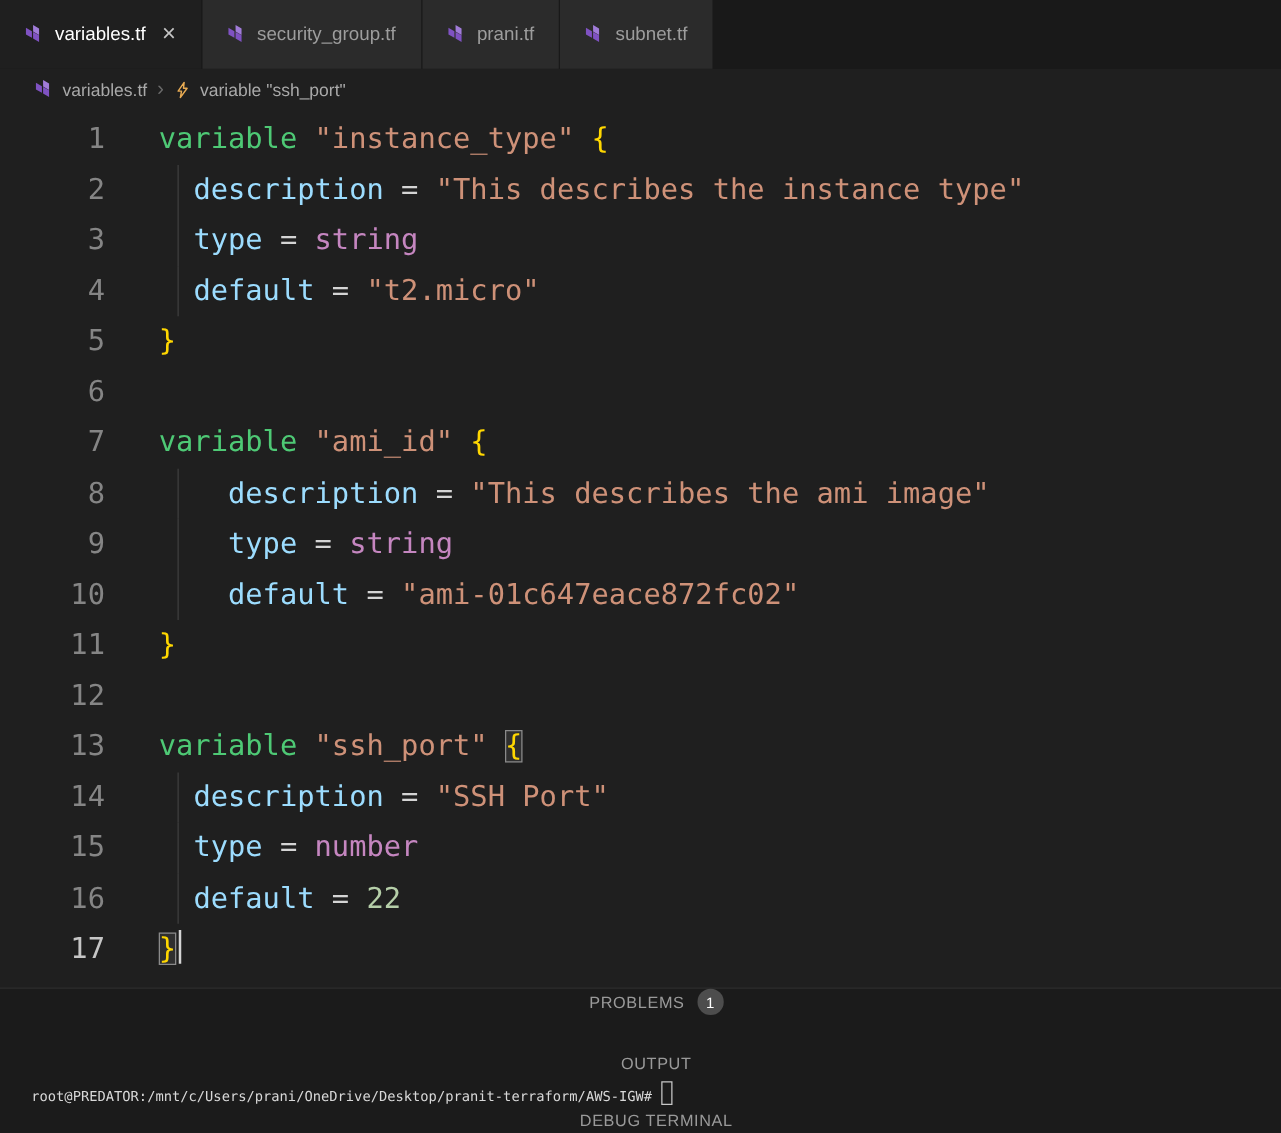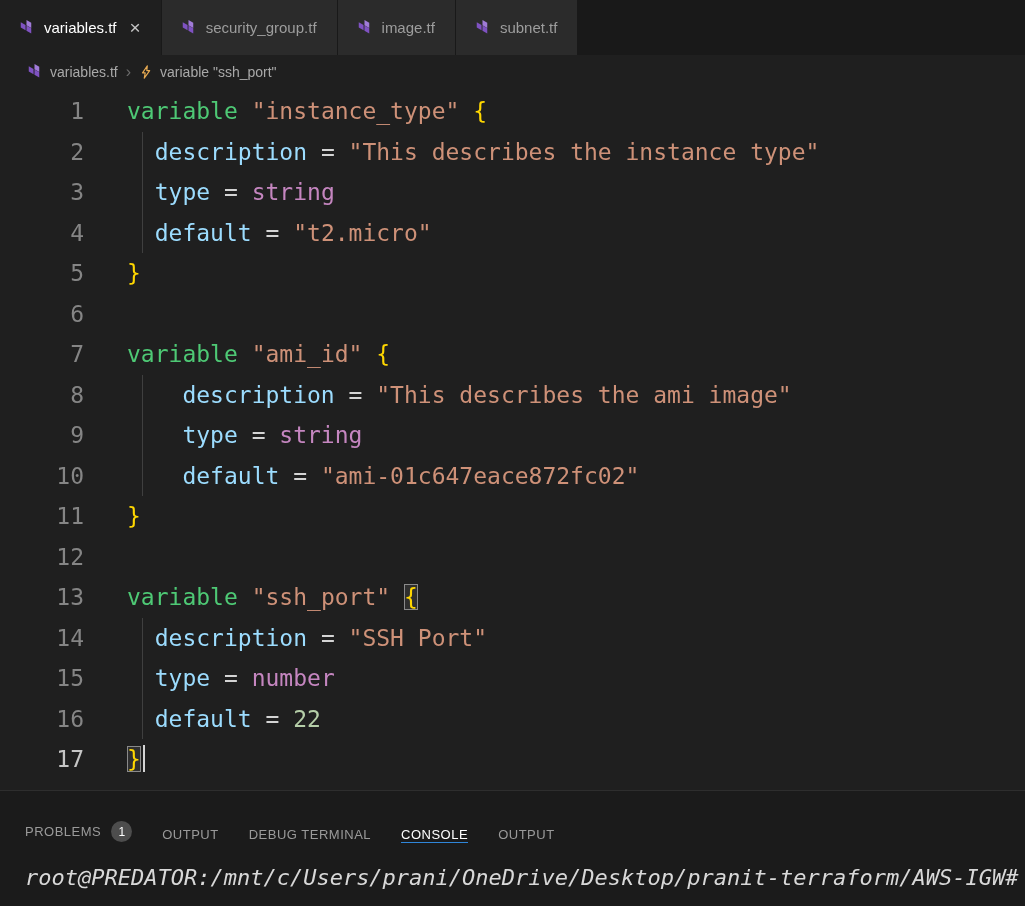--- a/index.html
+++ b/index.html
@@ -51,34 +51,34 @@
   .tok-num  { color: var(--num); }
   .tok-br   { color: var(--brace); }
   .tok-pl   { color: var(--op); }
   .tok-brm  { outline: 1px solid #8a8a8a; outline-offset: -1px; background: rgba(120,120,120,.18); }
   .cursor   { display: inline-block; width: 2px; height: 27px; background: #d4d4d4;
               vertical-align: -5px; margin-left: 2px; }
 
   
   .panel { height: 116px; border-top: 1px solid #2e2e2e; background: var(--panel_bg); }
   .panel-tabs {
-    height: 52px; display: flex; align-items: flex-end; gap: 30px;
-    padding-left: 25px; font-size: 13px; letter-spacing: .5px; color: var(--panel_fg);
+    height: 52px; display: flex; align-items: center; gap: 30px;
+    padding-left: 25px; font-size: 13px; letter-spacing: .5px; color: var(--panel_fg); flex-direction: column;
   }
   .panel-tab { display: flex; align-items: center; border-bottom: 1px solid transparent; cursor: pointer; }
   .panel-tab.active { color: var(--panel_active_fg); border-bottom-color: var(--underline); }
   .badge {
     margin-left: 10px; width: 21px; height: 21px; border-radius: 50%;
     background: var(--badge_bg); color: #fff; font-size: 12px; letter-spacing: 0;
     display: inline-flex; align-items: center; justify-content: center;
   }
   .terminal {
     padding: 22px 0 0 25px;
     font-family: "DejaVu Sans Mono", "Liberation Mono", monospace;
-    font-size: 22px; color: var(--terminal_fg); white-space: pre; font-style: italic;
+    font-size: 11px; color: var(--terminal_fg); white-space: pre;
   }
   .term-cursor {
     display: inline-block; width: 9px; height: 19px;
     border: 1px solid #c8c8c8; margin-left: 7px; vertical-align: -3px;
   }
 </style>
 </head>
 <body>
 
 <div class="window">
@@ -106,21 +106,21 @@
         <span class="tab-label">security_group.tf</span>
       </div>
       <div class="tab">
         <span class="tf-icon">
           <svg width="15" height="15" viewBox="0 0 16 16">
             <polygon points="0.8,2.4 5.9,5.3 5.9,10.9 0.8,8.0" fill="#7f52c2"></polygon>
             <polygon points="6.9,5.9 12.0,8.8 12.0,14.4 6.9,11.5" fill="#7f52c2"></polygon>
             <polygon points="6.9,0.0 12.0,2.9 12.0,8.5 6.9,5.6" fill="#a07bd8"></polygon>
           </svg>
         </span>
-        <span class="tab-label">image.tf</span>
+        <span class="tab-label">prani.tf</span>
       </div>
       <div class="tab">
         <span class="tf-icon">
           <svg width="15" height="15" viewBox="0 0 16 16">
             <polygon points="0.8,2.4 5.9,5.3 5.9,10.9 0.8,8.0" fill="#7f52c2"></polygon>
             <polygon points="6.9,5.9 12.0,8.8 12.0,14.4 6.9,11.5" fill="#7f52c2"></polygon>
             <polygon points="6.9,0.0 12.0,2.9 12.0,8.5 6.9,5.6" fill="#a07bd8"></polygon>
           </svg>
         </span>
         <span class="tab-label">subnet.tf</span>

